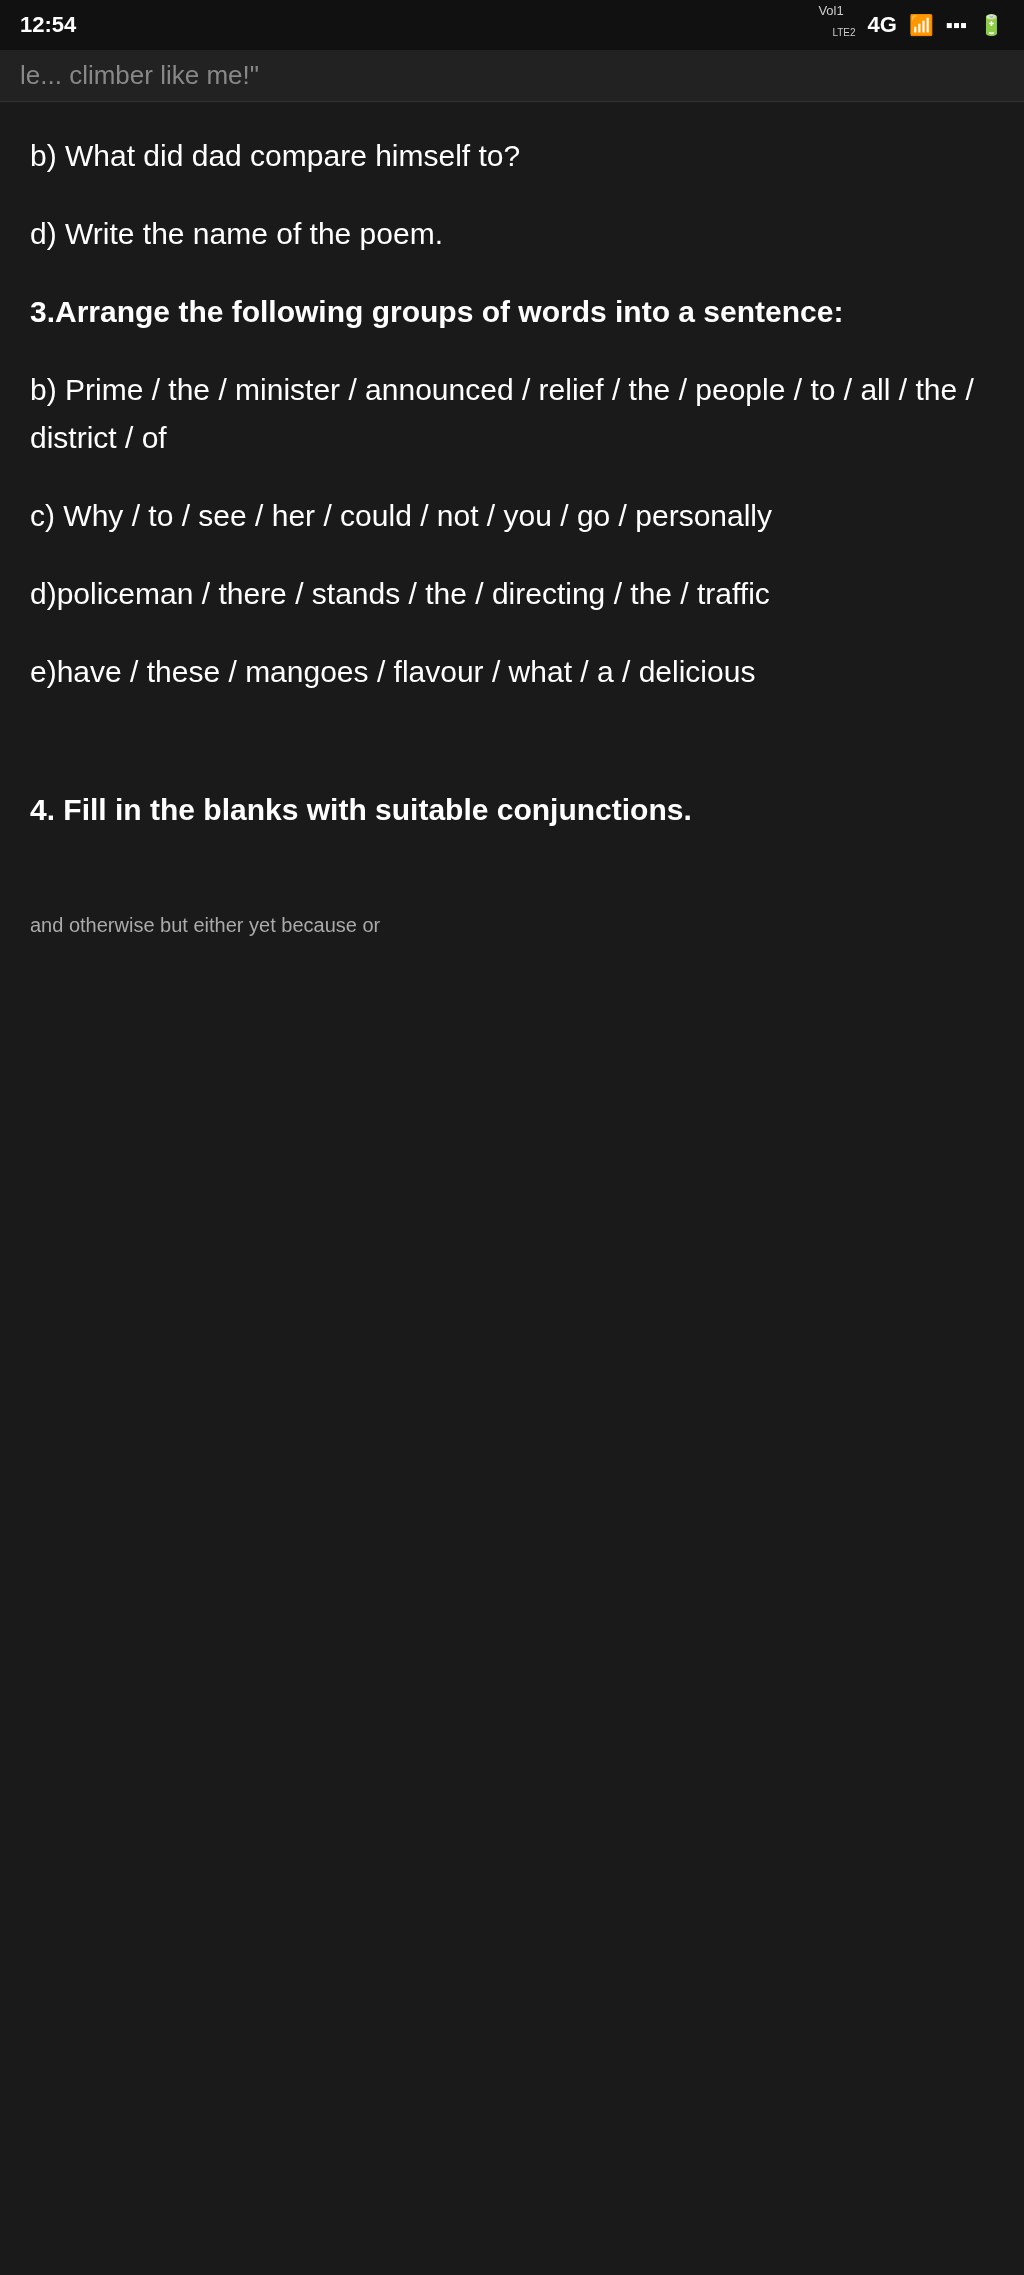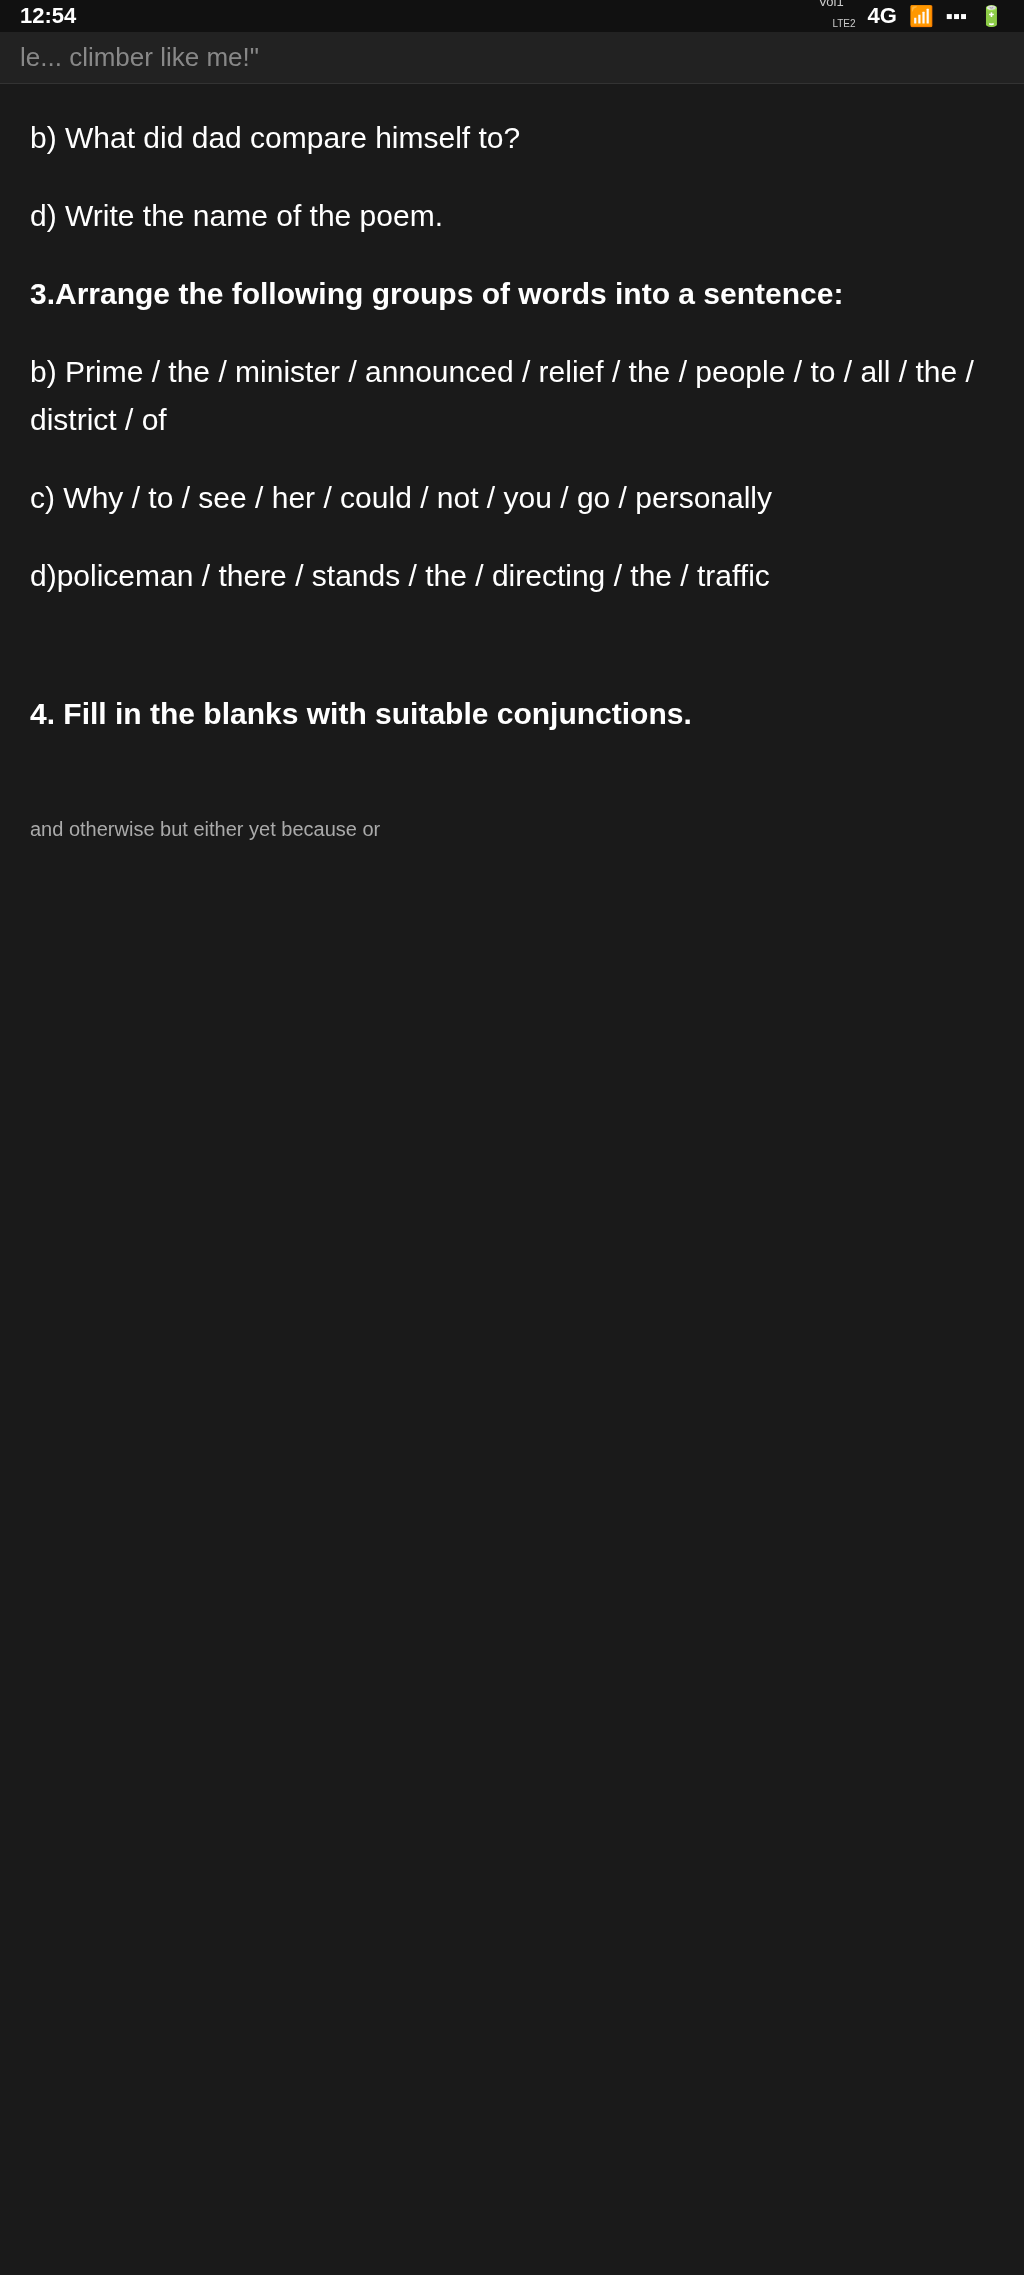--- a/index.html
+++ b/index.html
@@ -18,21 +18,21 @@
       min-height: 2275px;
       overflow-x: hidden;
     }
 
     .status-bar {
       display: flex;
       justify-content: space-between;
       align-items: center;
       padding: 8px 20px;
       background-color: #111111;
-      height: 32px;
+      height: 50px;
     }
 
     .status-time {
       font-size: 22px;
       font-weight: bold;
       color: #ffffff;
     }
 
     .status-icons {
       display: flex;
@@ -119,20 +119,23 @@
   </div>
 
   <div class="question-block">
     <p>c) Why / to / see / her / could / not / you / go / personally</p>
   </div>
 
   <div class="question-block">
     <p>d)policeman / there / stands / the / directing / the / traffic</p>
   </div>
 
+  <div class="question-block">
+    <p>e)have / these / mangoes / flavour / what / a / delicious</p>
+  </div>
 
   <div style="height: 60px;"></div>
 
   <div class="question-block">
     <p class="section-heading">4. Fill in the blanks with suitable conjunctions.</p>
   </div>
 
 </div>
 
 <div class="bottom-text">

